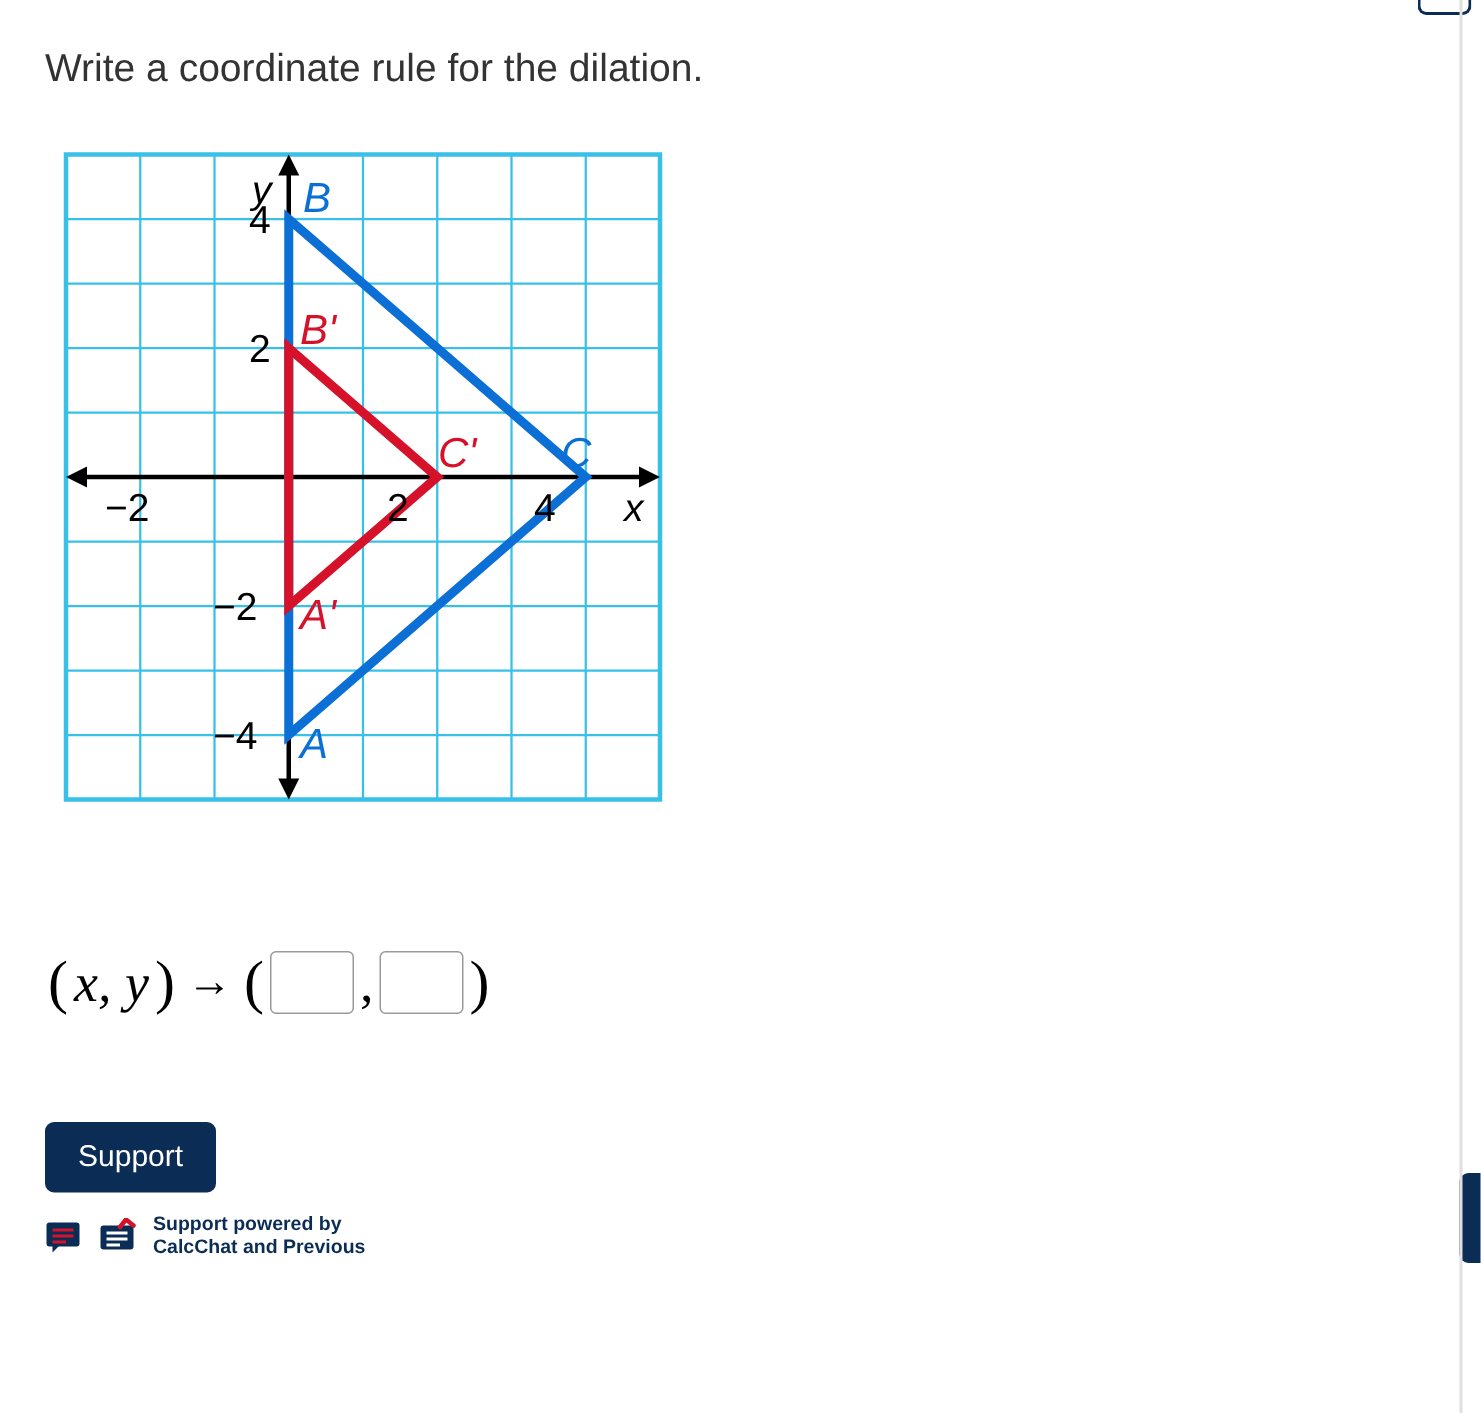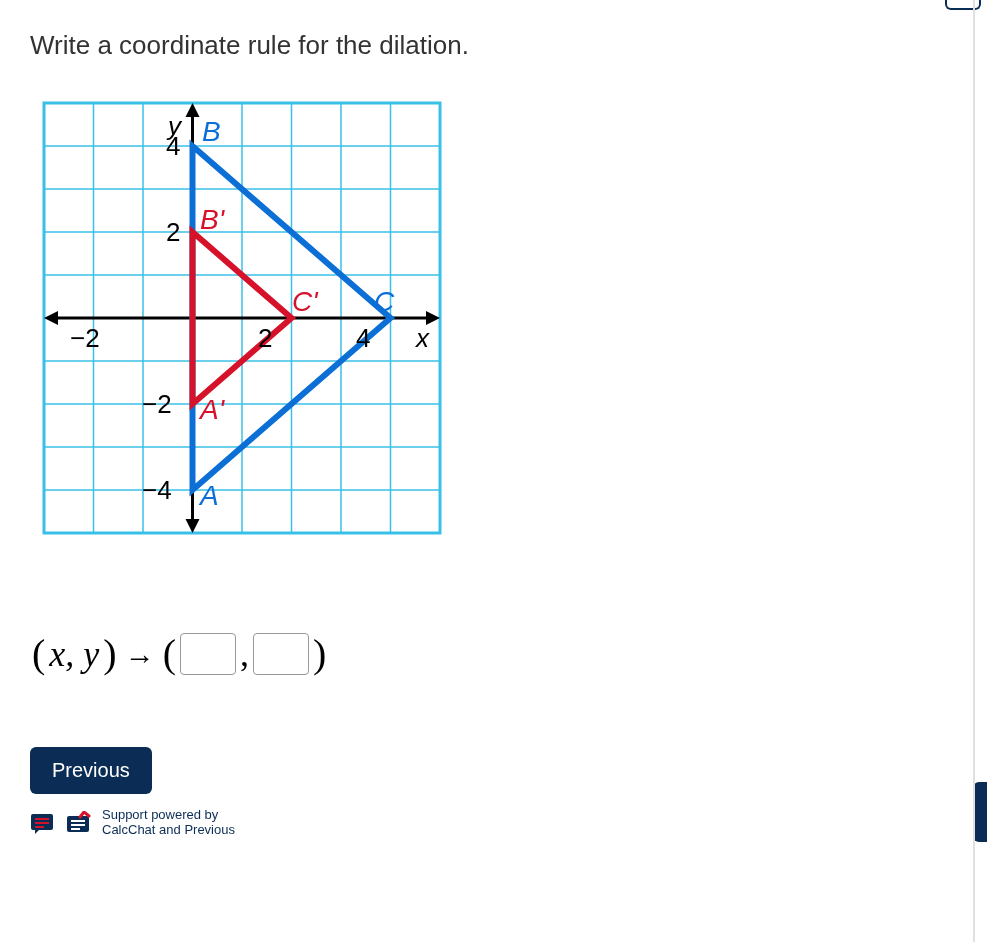--- a/index.html
+++ b/index.html
@@ -78,21 +78,21 @@
     margin-left: 0;
   }
   .support-icon {
     width: 28px;
     height: 24px;
   }
   .support-text {
     font-size: 13px;
     line-height: 1.15;
     color: #0b2d55;
-    font-weight: normal;
+    font-weight: bold;
   }
   .side-tab {
     position: absolute;
     right: 0;
     bottom: 100px;
     width: 14px;
     height: 60px;
     background: #0b2d55;
     border-top-left-radius: 6px;
     border-bottom-left-radius: 6px;
@@ -194,21 +194,21 @@
     <span class="ital">x, y</span>
     <span class="paren">)</span>
     <span class="arrow">→</span>
     <span class="paren">(</span>
     <input class="input-box" type="text" value="" style="">
     <span>,</span>
     <input class="input-box" type="text" value="" style="">
     <span class="paren">)</span>
   </div>
 
-  <button class="prev-btn">Previous</button>
+  <button class="prev-btn">Support</button>
 
   <div class="support-row">
     <svg class="support-icon" viewBox="0 0 28 24">
       <rect x="1" y="3" width="22" height="16" rx="2" fill="#0b2d55"></rect>
       <polygon points="5,17 5,23 11,17" fill="#0b2d55"></polygon>
       <line x1="5" y1="8" x2="19" y2="8" stroke="#d6122a" stroke-width="2"></line>
       <line x1="5" y1="12" x2="19" y2="12" stroke="#d6122a" stroke-width="2"></line>
       <line x1="5" y1="16" x2="14" y2="16" stroke="#d6122a" stroke-width="2"></line>
     </svg>
     <svg class="support-icon" viewBox="0 0 28 24">

